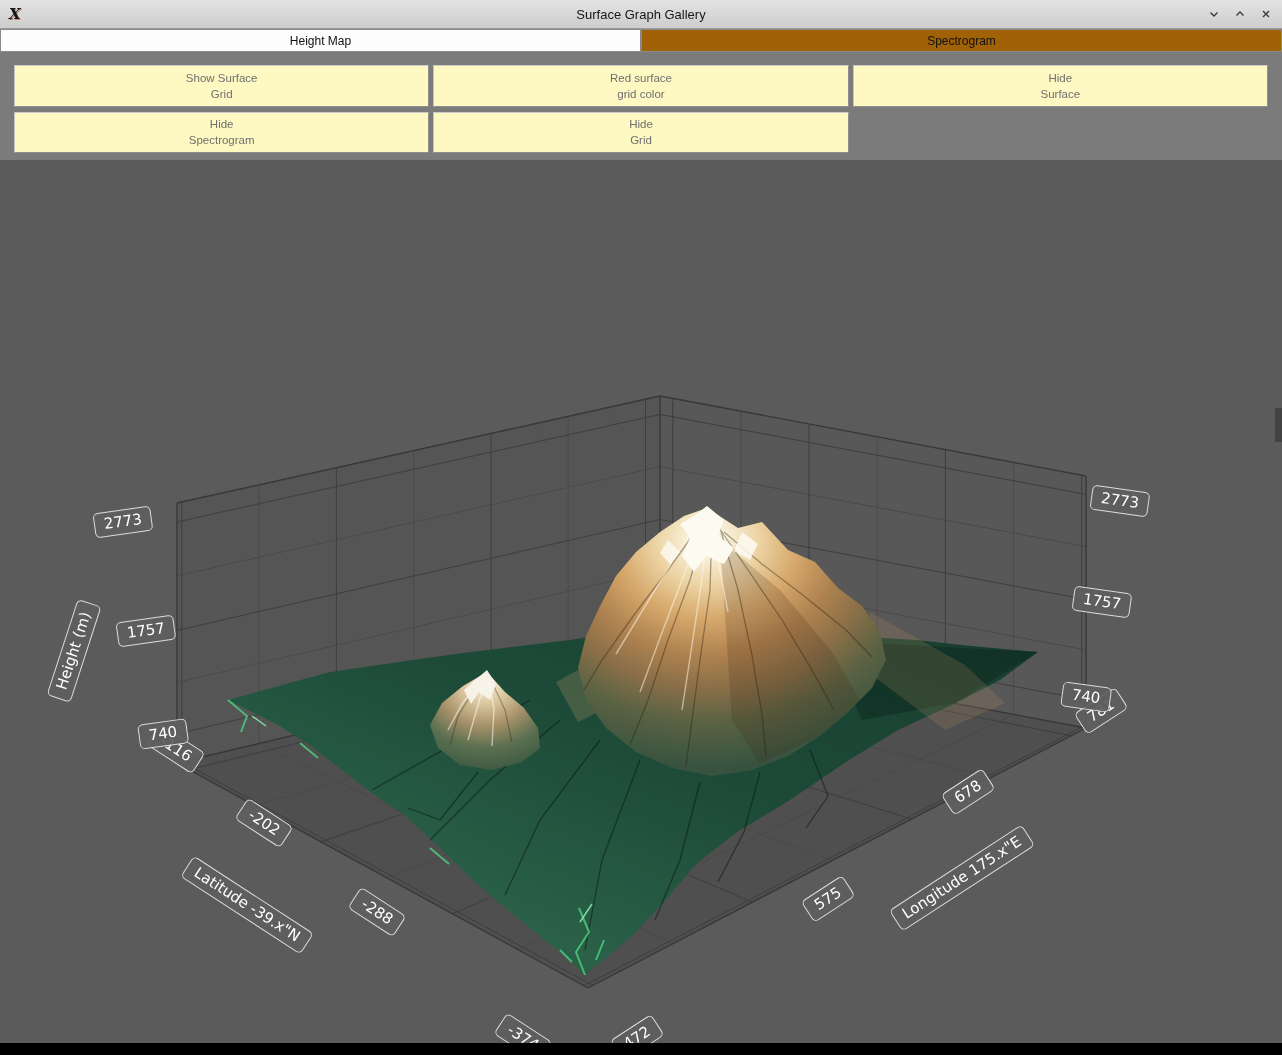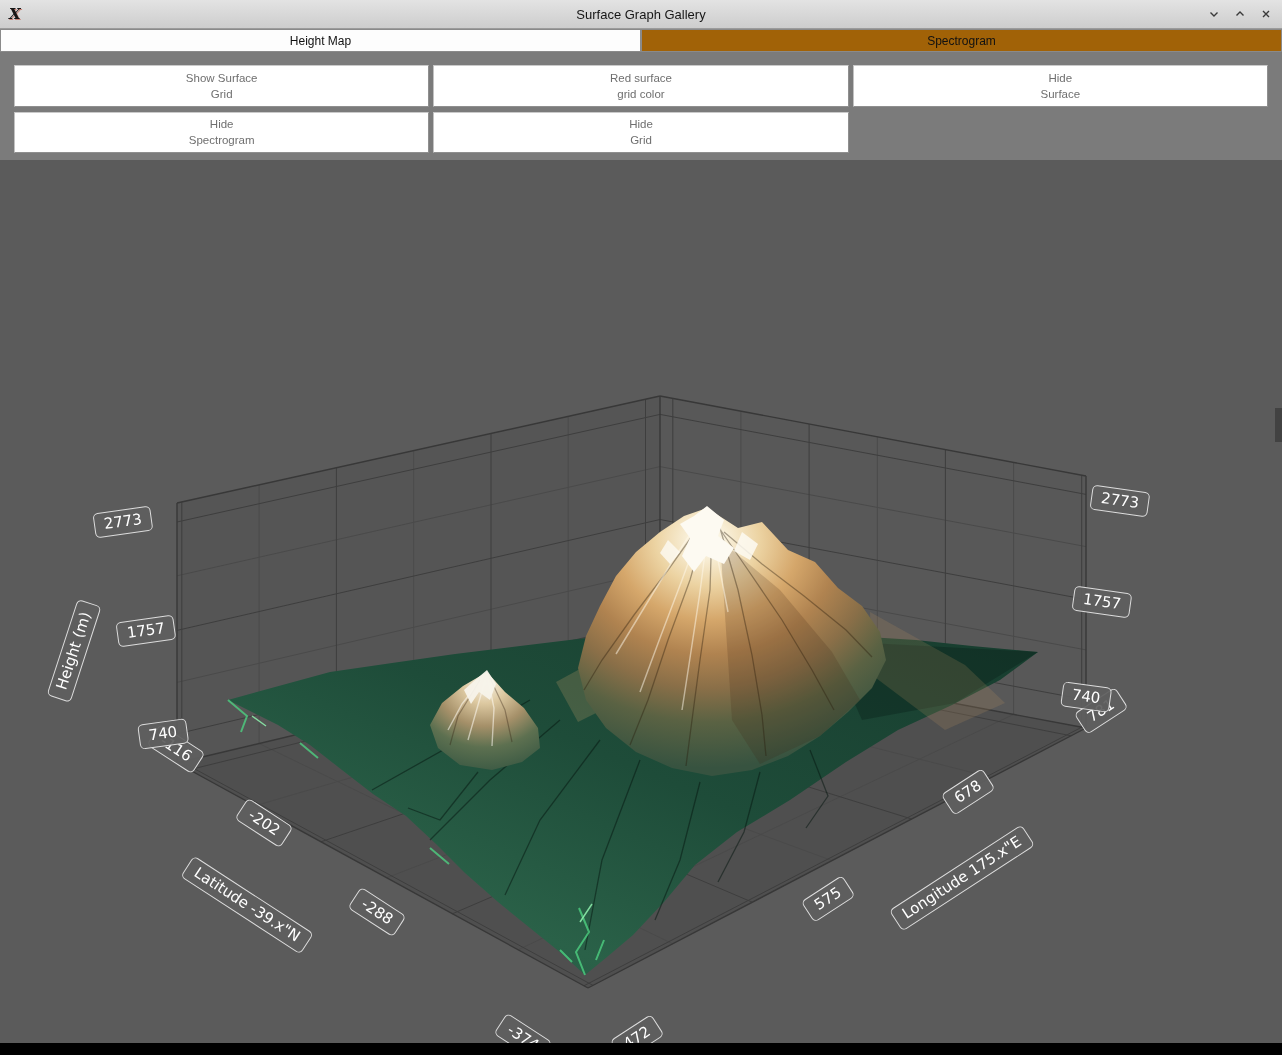--- a/index.html
+++ b/index.html
@@ -18,21 +18,21 @@
   
   .tabbar{height:23px;display:flex;background:#8d8d8d;}
   .tab{flex:1;display:flex;align-items:center;justify-content:center;font-size:12px;color:#111;
        background:#a16207;border:1px solid #8a8a8a;box-sizing:border-box;cursor:pointer;}
   .tab.active{background:#fdfdfd;}
 
   
   .toolbar{height:110px;background:#7b7b7b;display:grid;grid-template-columns:repeat(3,1fr);
            gap:5px 4px;padding:13px 14px 9px;box-sizing:border-box;}
   .tbtn{display:flex;flex-direction:column;align-items:center;justify-content:center;
-        background:#ffffff;border:1px solid #8f8f8f;border-top-color:#cacaca;border-left-color:#c2c2c2;
+        background:#fef9c3;border:1px solid #8f8f8f;border-top-color:#cacaca;border-left-color:#c2c2c2;
         color:#6f6f6f;font-family:inherit;font-size:11.5px;line-height:16px;cursor:pointer;padding:0;}
 
   
   .chart{position:absolute;top:160px;left:0;width:1282px;height:895px;background:#5b5b5b;
          overflow:hidden;cursor:grab;}
   .chart svg{display:block;}
   #chart-labels{position:absolute;left:0;top:0;width:100%;height:100%;z-index:5;pointer-events:none;}
   .lbl{position:absolute;transform:translate(-50%,-50%) rotate(var(--r,0deg));
        background:rgba(95,95,95,.93);border:1.5px solid #dcdcdc;border-radius:5px;
        color:#fff;font:15px "DejaVu Sans",sans-serif;padding:2px 9px 3px;white-space:nowrap;}

